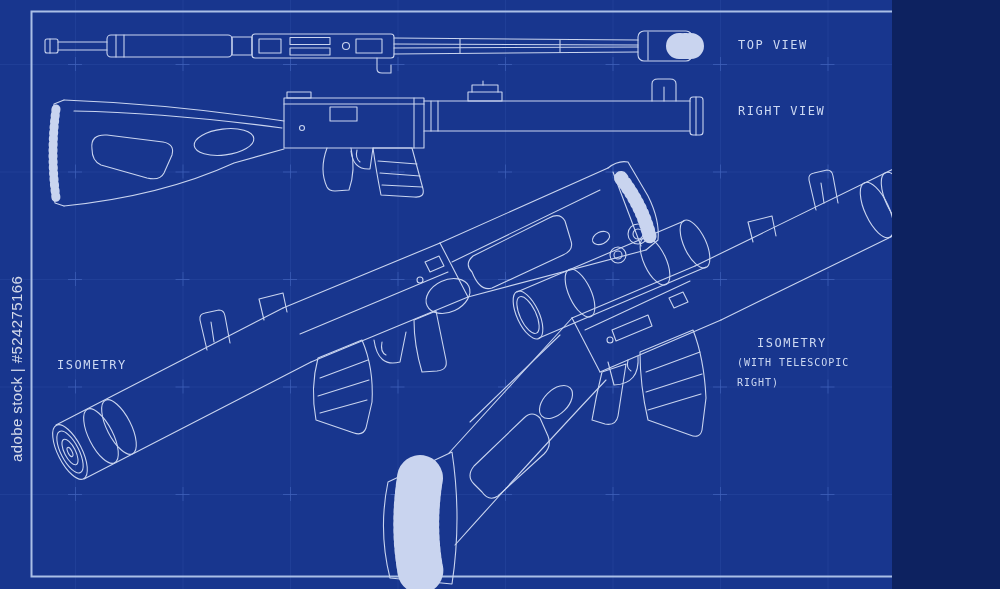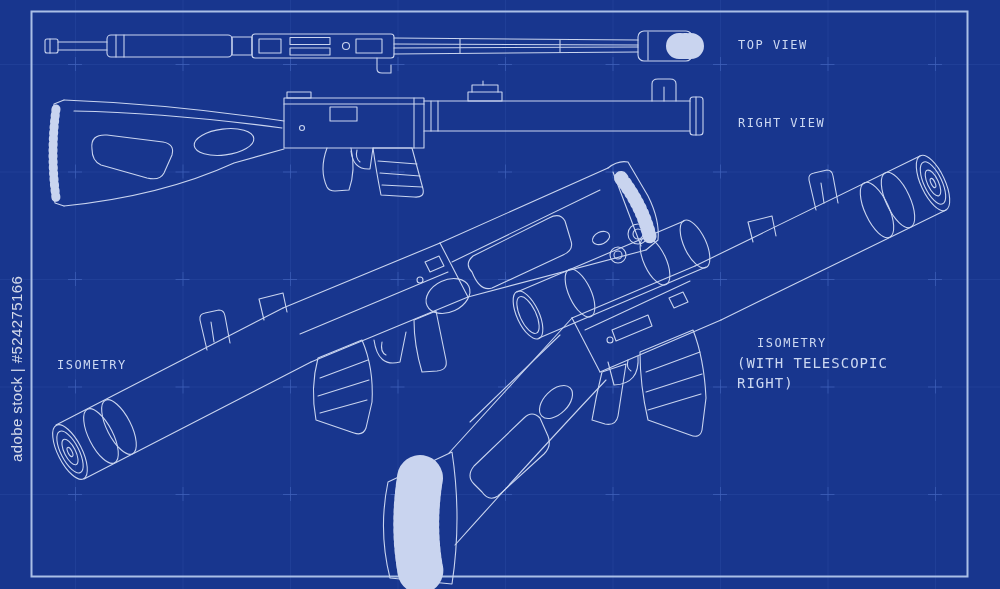--- a/index.html
+++ b/index.html
@@ -1,38 +1,38 @@
 <!DOCTYPE html>
 <html style="--bg: #18368e; --grid: #27479f; --plus: #3f61bb; --frame: #aabfe6; --line: #c9d4ef; --label: #ccd8f2; --watermark: rgba(255,255,255,0.82);"><head>
 <meta charset="utf-8">
 <style>
   html,body{margin:0;padding:0;background:#0d2260;}
   .canvas{
     position:relative;
-    width:1000px;height:589px;
+    width:892px;height:589px;
     background:var(--bg,#18368e);
     overflow:hidden;
     font-family:"DejaVu Sans Mono",monospace;
   }
   .canvas svg{position:absolute;left:0;top:0;}
   .gridline{stroke:var(--grid,#27479f);stroke-width:1;fill:none;}
   .plus{stroke:var(--plus,#3f61bb);stroke-width:1.3;fill:none;}
   .frame{fill:none;stroke:var(--frame,#aabfe6);stroke-width:2;}
   .bp{fill:none;stroke:var(--line,#c9d4ef);stroke-width:1.1;stroke-linecap:round;stroke-linejoin:round;}
   .tick{fill:none;stroke:var(--line,#c9d4ef);}
   .label{
     position:absolute;
     color:var(--label,#ccd8f2);
     font-size:12px;
     letter-spacing:1.5px;
     white-space:nowrap;
   }
   .scope-label{line-height:20px;}
   .scope-label .l1{font-size:12px;letter-spacing:1.5px;margin-left:20px;}
-  .scope-label .l2{font-size:14px;letter-spacing:1px;}
+  .scope-label .l2{font-size:10px;letter-spacing:1px;}
   .watermark{
     position:absolute;
     left:8px;top:462px;
     transform:rotate(-90deg);
     transform-origin:0 0;
     font-family:"Liberation Sans",sans-serif;
     font-size:15px;
     letter-spacing:.4px;
     color:var(--watermark,rgba(255,255,255,.82));
     white-space:nowrap;
@@ -199,21 +199,21 @@
       <path d="M560,335 L470,422"></path>
       <path d="M452,452 L388,482 Q378,530 390,578 L452,584 Q462,518 452,452 Z"></path>
       <path class="tick" stroke-width="46" stroke-dasharray="2 4.5" d="M420,478 Q412,528 421,574"></path>
       <path d="M474,484 Q466,476 474,466 L524,418 Q532,410 540,418 L548,436 Q552,446 544,454 L498,496 Q489,502 482,492 Z"></path>
       <ellipse cx="556" cy="402" rx="20" ry="12" transform="rotate(-45 556 402)"></ellipse>
     </g>
   </svg>
 
   <div class="label" style="left:738px;top:38px">TOP VIEW</div>
 
-  <div class="label" style="left:738px;top:116px">RIGHT VIEW</div>
+  <div class="label" style="left:738px;top:104px">RIGHT VIEW</div>
 
   <div class="label" style="left:57px;top:358px">ISOMETRY</div>
 
   <div class="label scope-label" style="left:737px;top:333px">
     <div class="l1">ISOMETRY</div>
     <div class="l2">(WITH TELESCOPIC</div>
     <div class="l2">RIGHT)</div>
   </div>
 
   <div class="watermark">adobe stock | #524275166</div>

